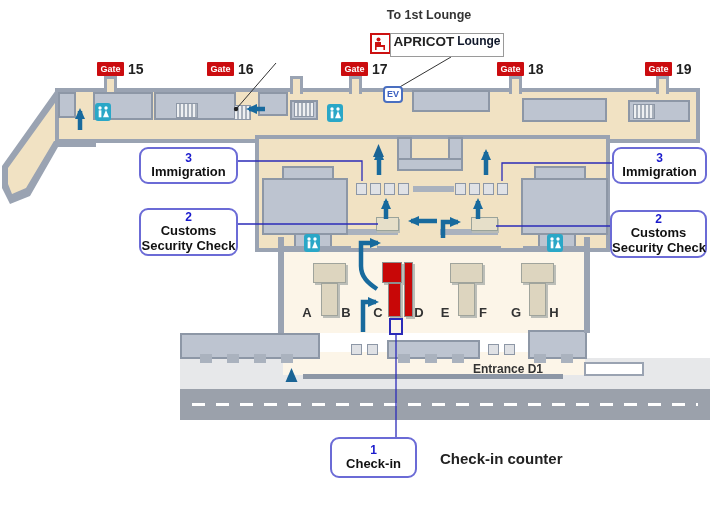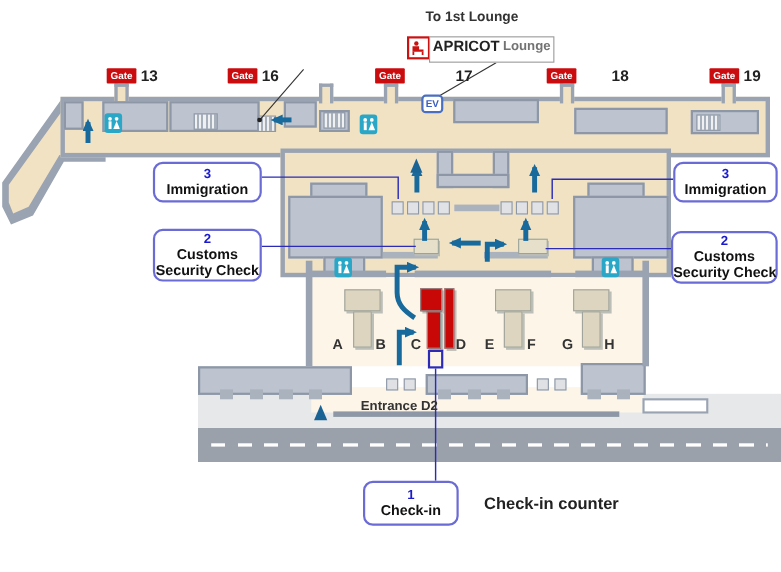--- a/index.html
+++ b/index.html
@@ -234,35 +234,35 @@
   <div class="lounge-icon" style="left:370px;top:33px;">
     <svg width="13" height="13" viewBox="0 0 13 13">
         <circle cx="4.5" cy="2.5" r="2" fill="#cc1111"></circle>
         <path d="M2.5 5 L7 5 L7 8 L11 8 L11 10 L1 10 L1 5 Z" fill="#cc1111"></path>
         <rect x="1" y="10" width="1.6" height="3" fill="#cc1111"></rect>
         <rect x="9.4" y="10" width="1.6" height="3" fill="#cc1111"></rect>
       </svg>
   </div>
   <div class="apricot-box" style="left:390px;top:33px;width:112px;height:22px;">
     <span style="font-size:13.5px;font-weight:800;color:#222;">APRICOT</span>
-    <span style="font-size:12px;font-weight:600;color:#737373;margin-left:3px;">Lounge</span>
+    <span style="font-size:12px;font-weight:600;color:#0f172a;margin-left:3px;">Lounge</span>
   </div>
 
   <div class="gate-badge" style="left:97px;top:62px;">Gate</div>
-  <div class="gate-num" style="left:128px;top:61px;">13</div>
+  <div class="gate-num" style="left:128px;top:61px;">15</div>
   <div class="gate-badge" style="left:207px;top:62px;">Gate</div>
   <div class="gate-num" style="left:238px;top:61px;">16</div>
   <div class="gate-badge" style="left:341px;top:62px;">Gate</div>
-  <div class="gate-num" style="left:372px;top:61px;margin-left:42px;">17</div>
+  <div class="gate-num" style="left:372px;top:61px;">17</div>
   <div class="gate-badge" style="left:497px;top:62px;">Gate</div>
-  <div class="gate-num" style="left:528px;top:61px;margin-left:28px;">18</div>
+  <div class="gate-num" style="left:528px;top:61px;">18</div>
   <div class="gate-badge" style="left:645px;top:62px;">Gate</div>
   <div class="gate-num" style="left:676px;top:61px;">19</div>
 
-  <div class="txt" style="left:303px;top:362px;width:120px;text-align:center;font-size:12px;font-weight:600;">Entrance D2</div>
+  <div class="txt" style="left:448px;top:362px;width:120px;text-align:center;font-size:12px;font-weight:600;">Entrance D1</div>
 
   <div class="callout" style="left:139px;top:147px;width:99px;height:37px;">
     <span class="num">3</span>
     <span class="line">Immigration</span>
   </div>
   <div class="callout" style="left:612px;top:147px;width:95px;height:37px;">
     <span class="num">3</span>
     <span class="line">Immigration</span>
   </div>
   <div class="callout" style="left:139px;top:208px;width:99px;height:48px;">

